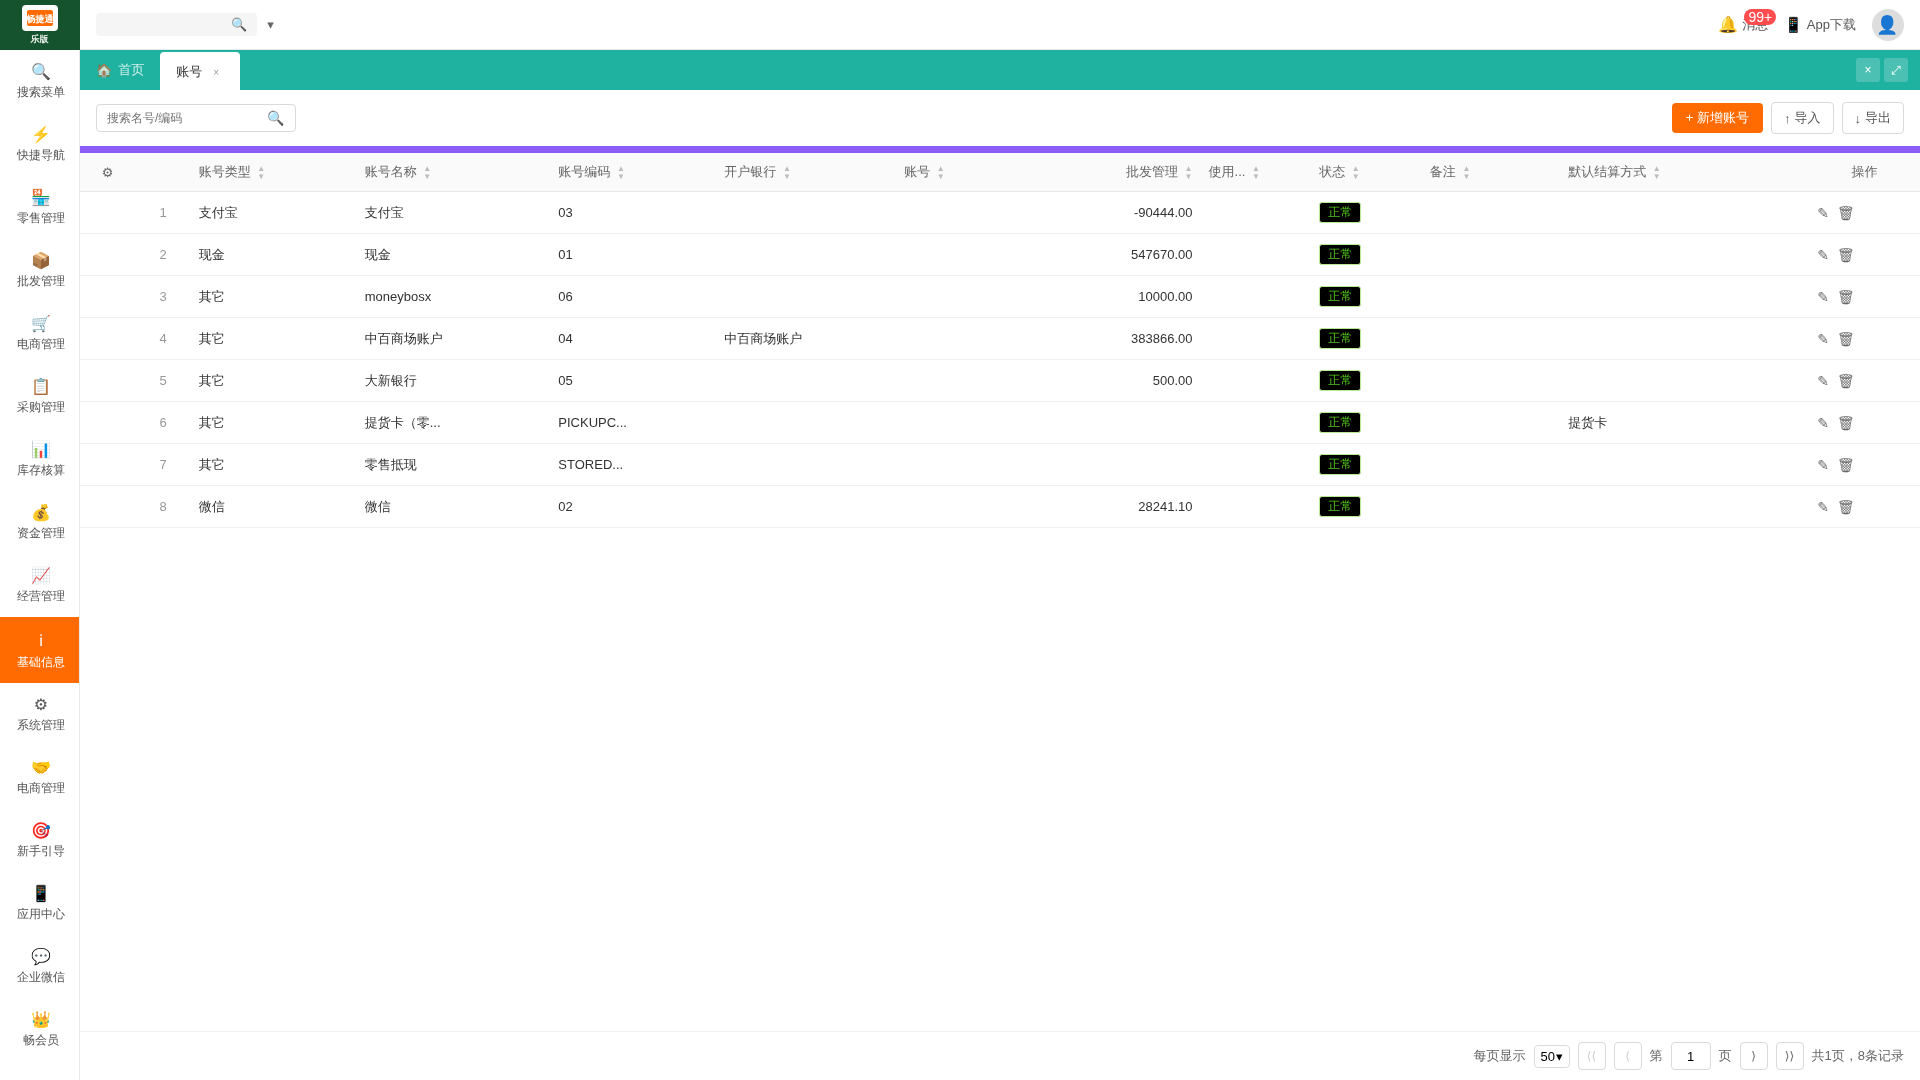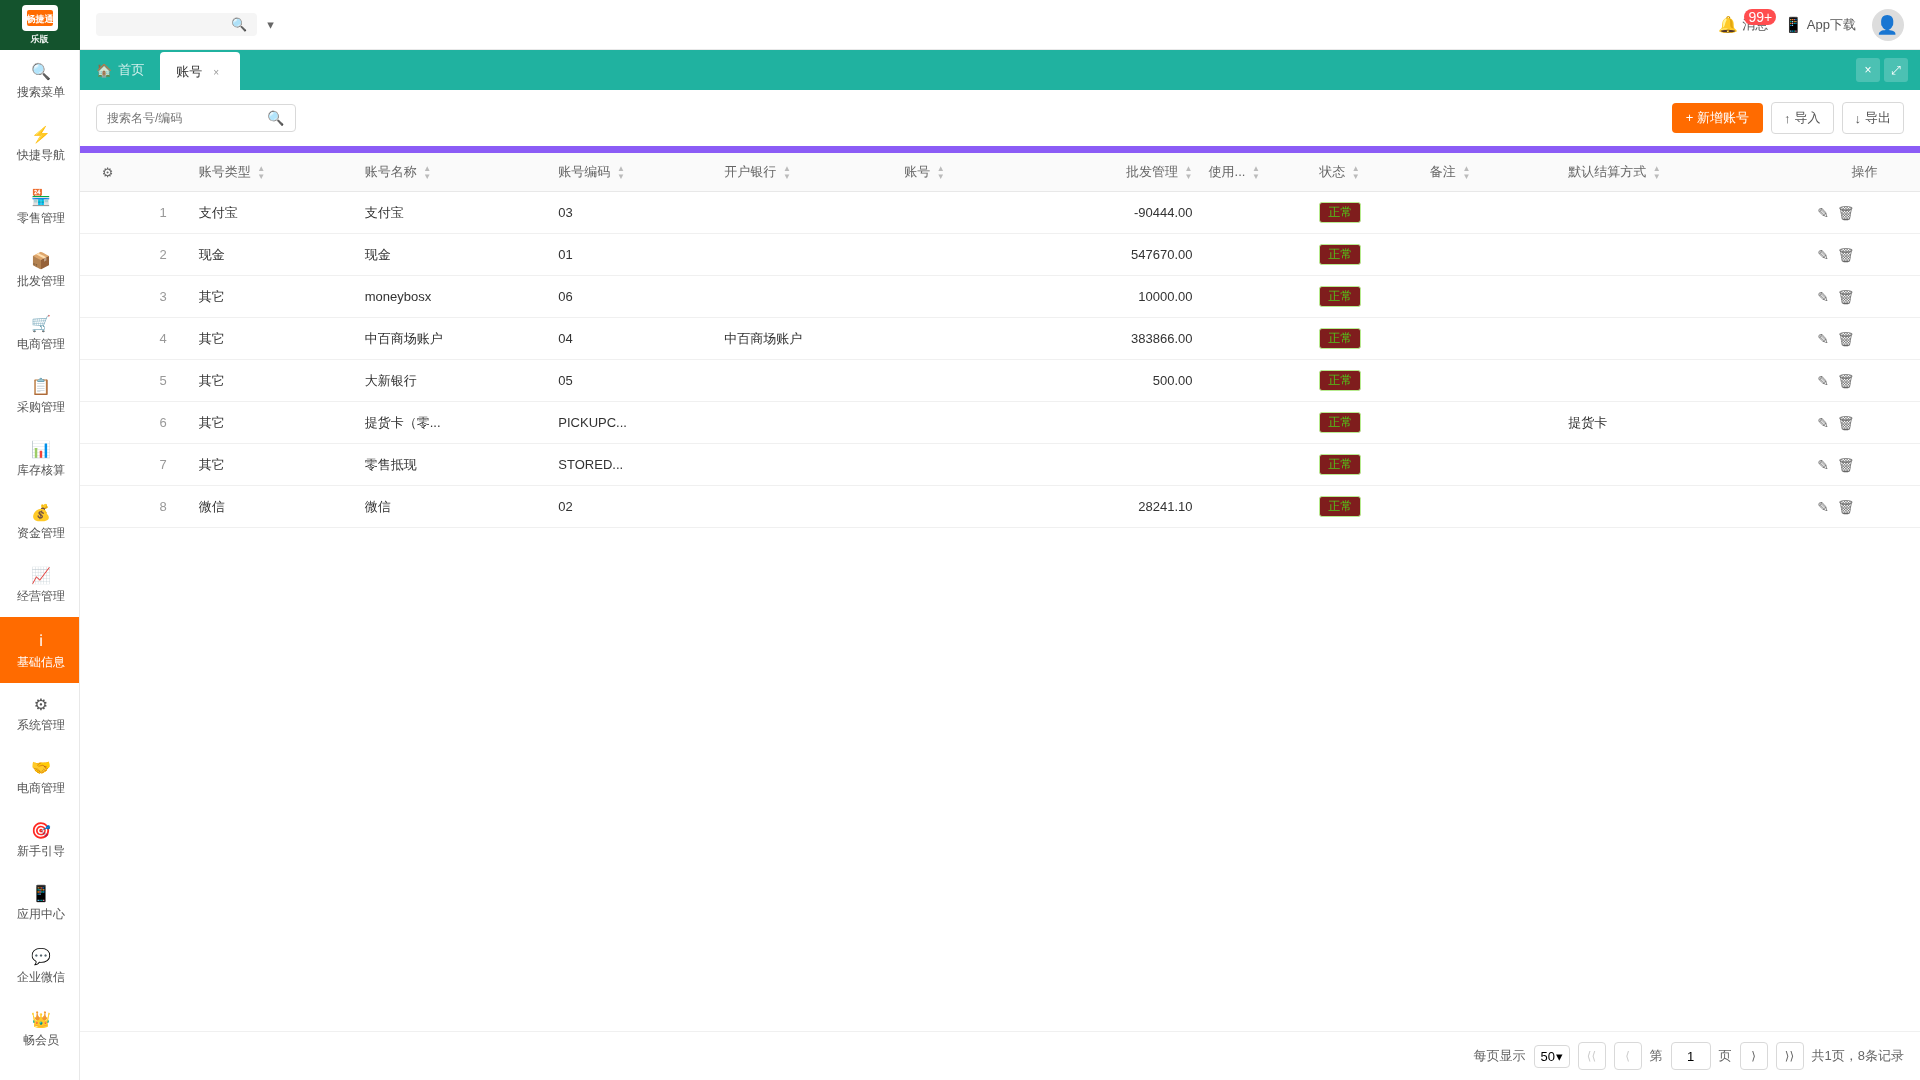--- a/index.html
+++ b/index.html
@@ -52,21 +52,21 @@
 
     
     .table-wrap { flex: 1; overflow: auto; }
     table { width: 100%; border-collapse: collapse; font-size: 13px; }
     thead tr { background: #fafafa; }
     th { padding: 10px 8px; text-align: left; color: #666; font-weight: normal; border-bottom: 1px solid #e8e8e8; white-space: nowrap; font-size: 13px; }
     th .sort-icons { display: inline-flex; flex-direction: column; margin-left: 3px; vertical-align: middle; }
     th .sort-icons span { font-size: 8px; line-height: 8px; color: #bbb; }
     td { padding: 10px 8px; border-bottom: 1px solid #f0f0f0; color: #333; }
     .row-num { color: #999; text-align: center; width: 40px; }
-    .status-badge { display: inline-block; background: #7f1d1d; color: #52c41a; border: 1px solid #b7eb8f; border-radius: 3px; padding: 1px 8px; font-size: 12px; }
+    .status-badge { display: inline-block; background: #000000; color: #52c41a; border: 1px solid #b7eb8f; border-radius: 3px; padding: 1px 8px; font-size: 12px; }
     .action-icons { display: flex; align-items: center; gap: 8px; }
     .action-icon { cursor: pointer; color: #666; font-size: 14px; }
     .col-gear { width: 40px; text-align: center; }
     .col-num { width: 40px; text-align: center; }
     .col-type { width: 120px; }
     .col-name { width: 140px; }
     .col-code { width: 120px; }
     .col-bank { width: 130px; }
     .col-account { width: 100px; }
     .col-balance { width: 120px; text-align: right; }

